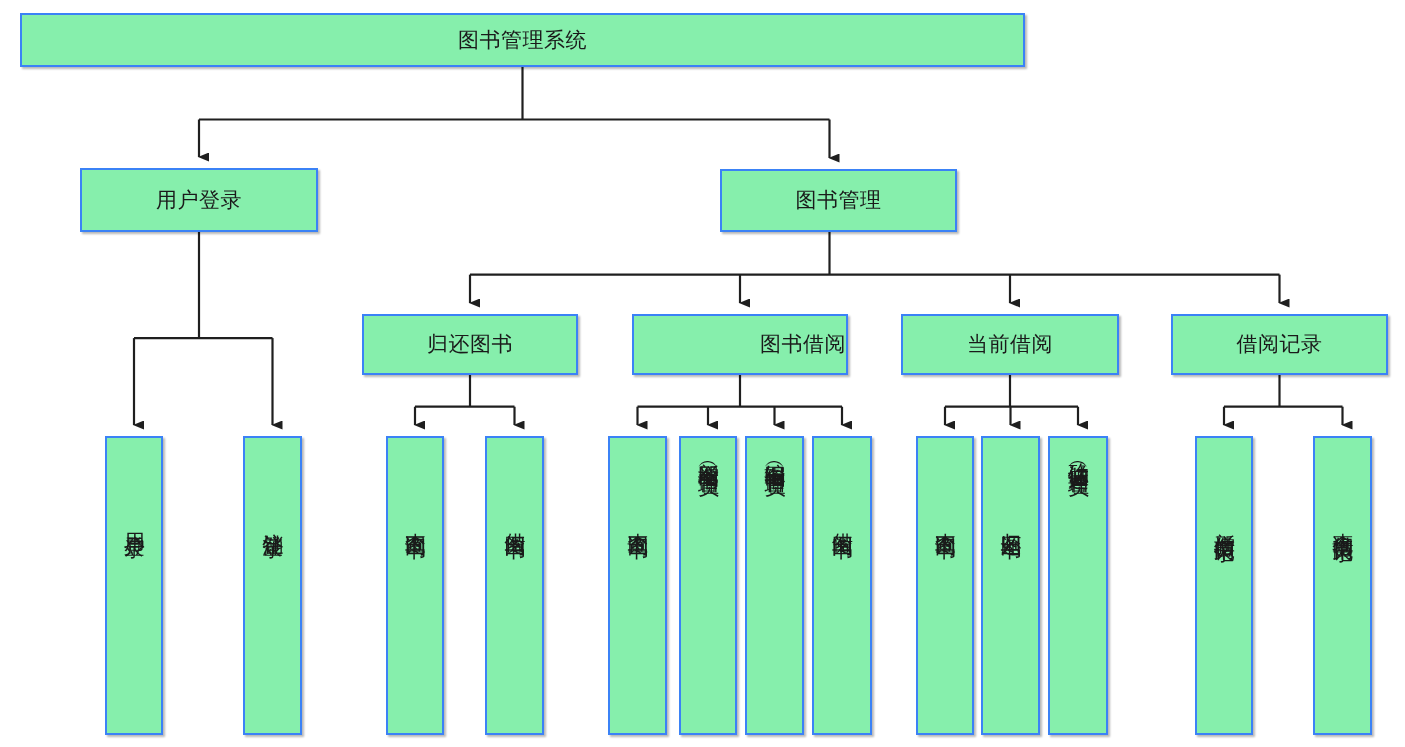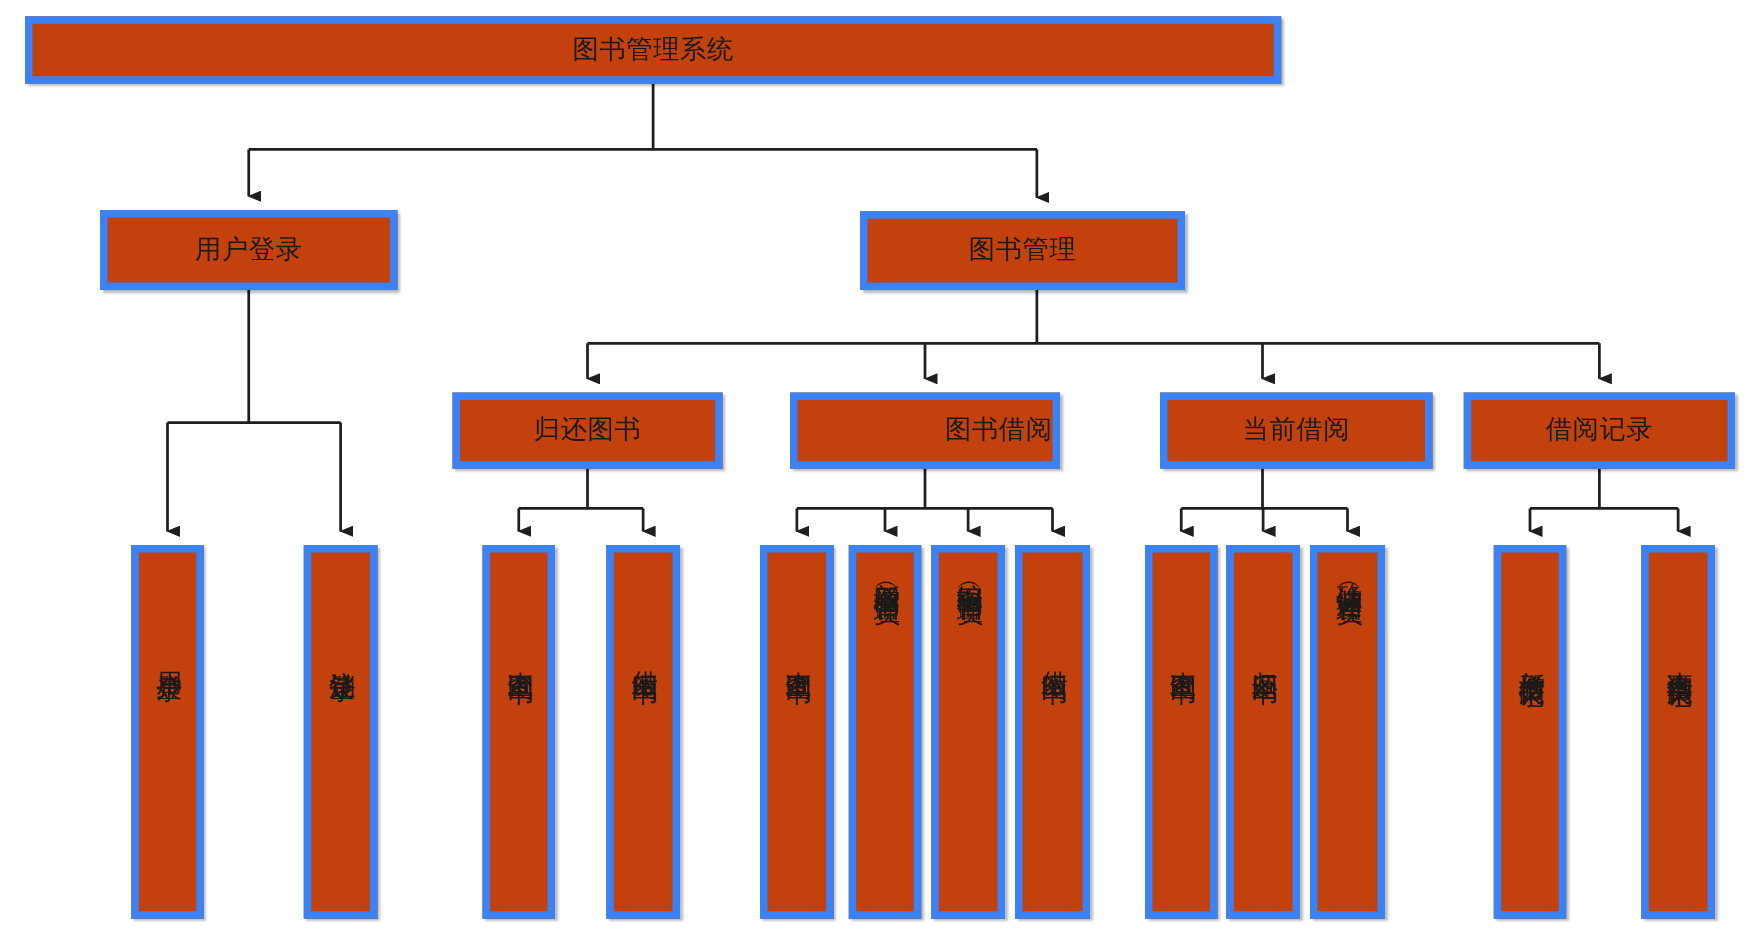--- a/index.html
+++ b/index.html
@@ -21,22 +21,22 @@
     position: absolute;
     left: 0;
     top: 0;
     width: 1405px;
     height: 747px;
     pointer-events: none;
   }
   .node {
     position: absolute;
     box-sizing: border-box;
-    background: #c2410c;
-    border: 6px solid #3b82f6;
+    background: #86efac;
+    border: 2px solid #3b82f6;
     box-shadow: 2px 2px 2px rgba(0,0,0,0.28);
     display: flex;
     align-items: center;
     justify-content: center;
     color: #1a1a1a;
     z-index: 2;
   }
   .node .label {
     font-size: 21px;
     line-height: 1.18;
@@ -119,30 +119,30 @@
       </g>
   </svg>
 
   <div id="nodes-layer">
       <div class="node" style="left: 20px; top: 13px; width: 1005px; height: 54px;">
         <span class="label">图书管理系统</span>
       </div>
       <div class="node" style="left: 80px; top: 168px; width: 238px; height: 64px;">
         <span class="label">用户登录</span>
       </div>
-      <div class="node" style="left: 688px; top: 169px; width: 260px; height: 63px;">
+      <div class="node" style="left: 720px; top: 169px; width: 237px; height: 63px;">
         <span class="label">图书管理</span>
       </div>
       <div class="node" style="left: 362px; top: 314px; width: 216px; height: 61px;">
         <span class="label">归还图书</span>
       </div>
       <div class="node" style="left: 632px; top: 314px; width: 216px; height: 61px; justify-content: flex-end;">
         <span class="label">图书借阅</span>
       </div>
-      <div class="node" style="left: 901px; top: 314px; width: 218px; height: 61px; margin-left: 27px;">
+      <div class="node" style="left: 901px; top: 314px; width: 218px; height: 61px;">
         <span class="label">当前借阅</span>
       </div>
       <div class="node" style="left: 1171px; top: 314px; width: 217px; height: 61px; align-items: center;">
         <span class="label">借阅记录</span>
       </div>
       <div class="node vertical mid" style="left: 105px; top: 436px; width: 58px; height: 299px;">
         <span class="label">用户登录</span>
       </div>
       <div class="node vertical mid" style="left: 243px; top: 436px; width: 59px; height: 299px;">
         <span class="label">注销登录</span>

